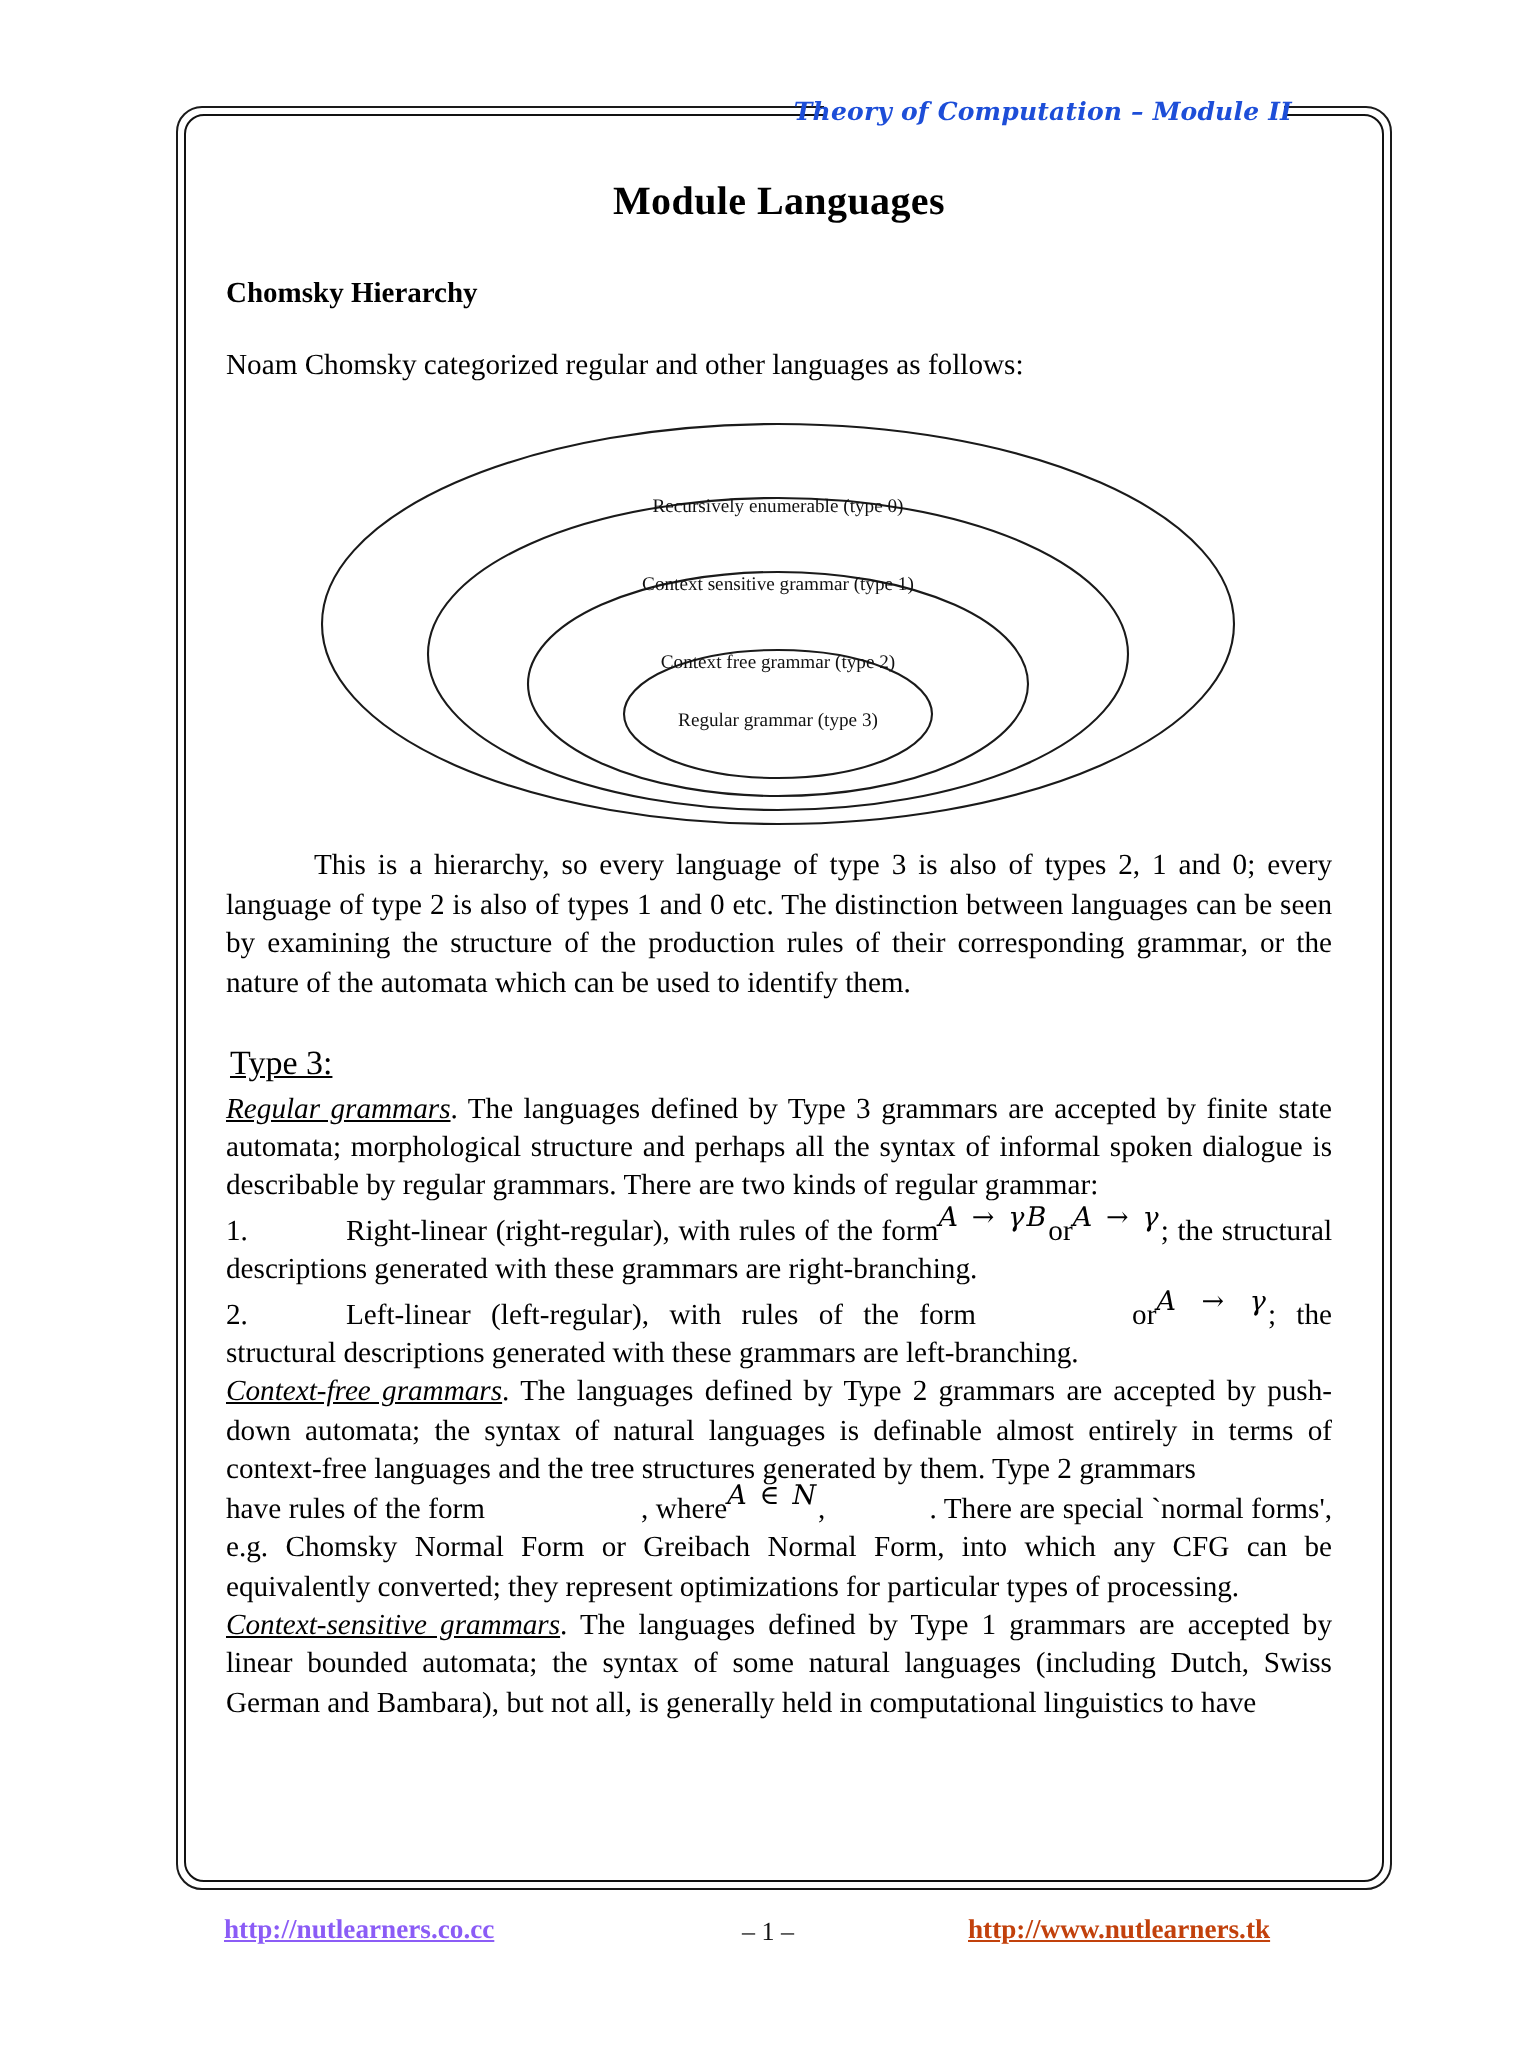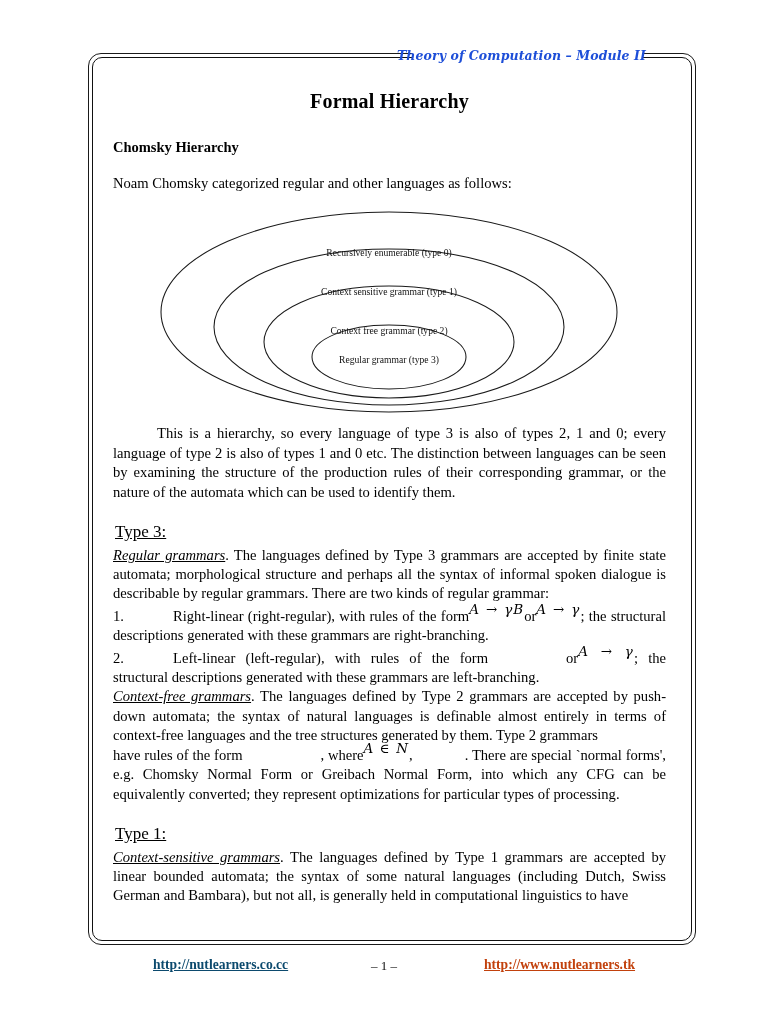--- a/index.html
+++ b/index.html
@@ -176,21 +176,21 @@
 <div id="page">
 
   <div id="frame-outer"></div>
   <div id="frame-inner"></div>
   <div id="header-mask"></div>
 
   <div id="running-header">Theory of Computation – Module II</div>
 
   <div id="content">
 
-    <h1 id="doc-title">Formal Hierarchy</h1>
+    <h1 id="doc-title">Module Languages</h1>
 
     <div class="section-head">Chomsky Hierarchy</div>
 
     <p class="body lead">Noam Chomsky categorized regular and other languages as follows:</p>
 
     <div id="diagram">
       <svg width="553" height="205" viewBox="0 0 553 205">
         <ellipse cx="276" cy="103" rx="228" ry="100" fill="none" stroke="#1a1a1a" stroke-width="1.05"></ellipse>
         <ellipse cx="276" cy="118" rx="175" ry="78" fill="none" stroke="#1a1a1a" stroke-width="1.05"></ellipse>
         <ellipse cx="276" cy="133" rx="125" ry="56" fill="none" stroke="#1a1a1a" stroke-width="1.05"></ellipse>
@@ -211,25 +211,24 @@
 
     <p class="numitem"><span class="num">1.</span><span>Right-linear (right-regular), with rules of the form</span><span class="math">A → γB</span><span>or</span><span class="math">A → γ</span><span>; the structural descriptions generated with these grammars are right-branching.</span></p>
 
     <p class="numitem"><span class="num">2.</span><span>Left-linear (left-regular), with rules of the form</span><span class="mathgap"></span><span>or</span><span class="math">A → γ</span><span>; the structural descriptions generated with these grammars are left-branching.</span></p>
 
 
     <p class="body para-block"><span class="ital">Context-free grammars</span><span>. The languages defined by Type 2 grammars are accepted by push-down automata; the syntax of natural languages is definable almost entirely in terms of context-free languages and the tree structures generated by them. Type 2 grammars</span></p>
 
     <p class="body"><span>have rules of the form</span><span class="mathgap"></span><span>, where</span><span class="math">A ∈ N</span><span>,</span><span class="mathgap-sm"></span><span>. There are special `normal forms', e.g. Chomsky Normal Form or Greibach Normal Form, into which any CFG can be equivalently converted; they represent optimizations for particular types of processing.</span></p>
 
-    <div class="type-label gap-before">Type 1:</div>
 
     <p class="body para-block"><span class="ital">Context-sensitive grammars</span><span>. The languages defined by Type 1 grammars are accepted by linear bounded automata; the syntax of some natural languages (including Dutch, Swiss German and Bambara), but not all, is generally held in computational linguistics to have</span></p>
 
   </div>
 
   <div id="footer">
-    <a href="#" class="flink" id="footer-left" style="color: #0c4a6e; margin-left: 41px;">http://nutlearners.co.cc</a>
+    <a href="#" class="flink" id="footer-left" style="color: #8b5cf6;">http://nutlearners.co.cc</a>
     <div id="footer-page">– 1 –</div>
     <a href="#" class="flink" id="footer-right" style="color: #c2410c;">http://www.nutlearners.tk</a>
   </div>
 
 </div>
 
 </body></html>

